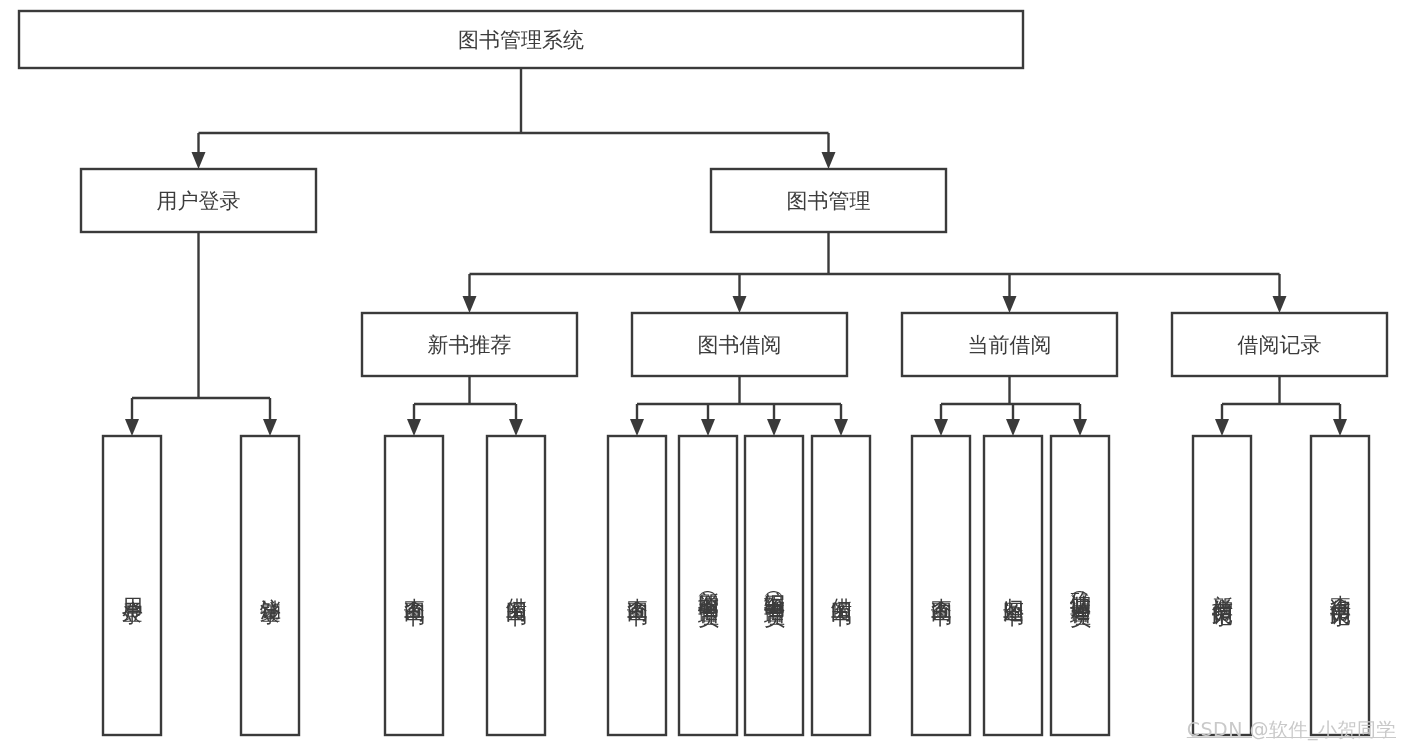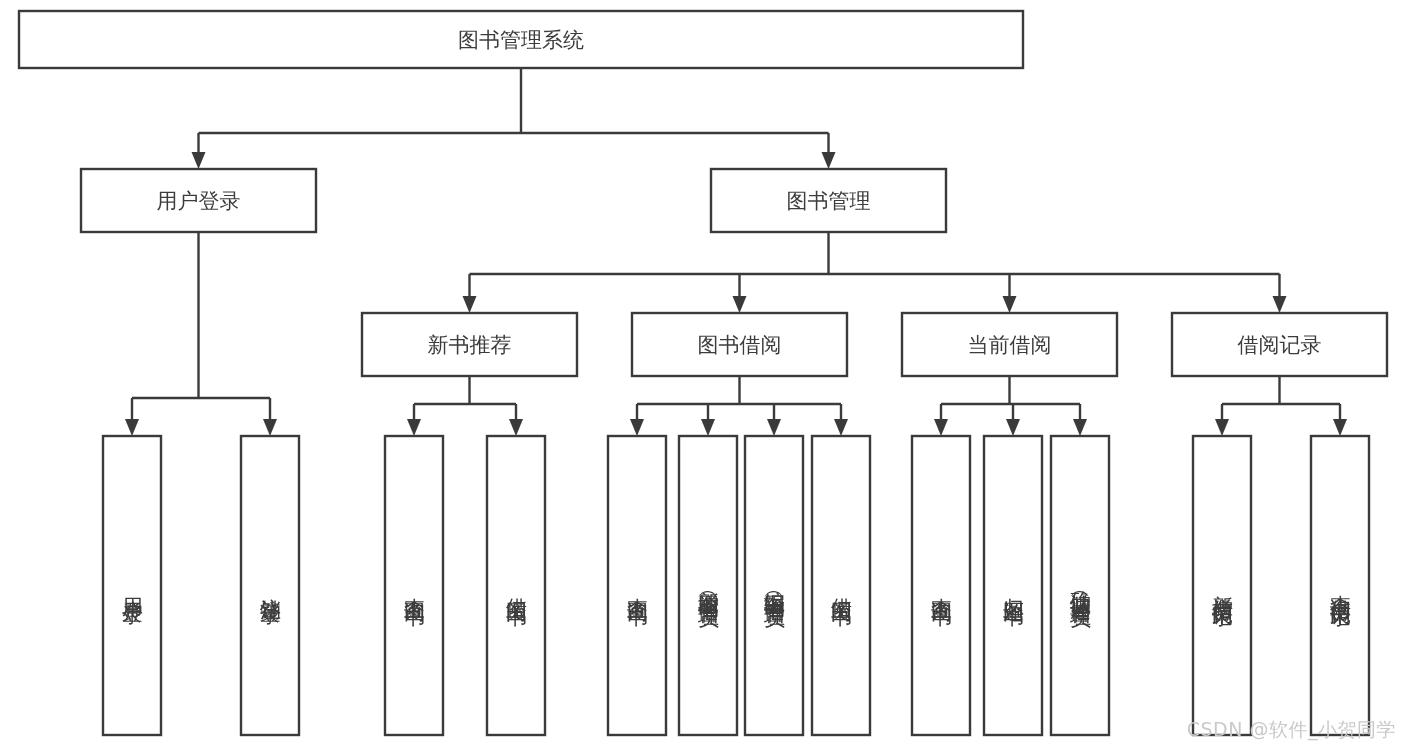--- a/index.html
+++ b/index.html
@@ -73,20 +73,21 @@
   }
   .watermark {
     position: absolute;
     right: 9px;
     bottom: 4px;
     font-family: "DejaVu Sans", "Liberation Sans", sans-serif;
     font-size: 19px;
     color: #c9c9c9;
     white-space: nowrap;
     letter-spacing: 0.5px;
+    text-decoration: underline;
   }
 </style>
 </head>
 <body>
 
 <div id="diagram-root">
 
   <svg id="flow" viewBox="0 0 1405 747">
     <defs>
       <marker id="arrow" markerWidth="12" markerHeight="14" refX="1" refY="7" orient="auto" markerUnits="userSpaceOnUse">

